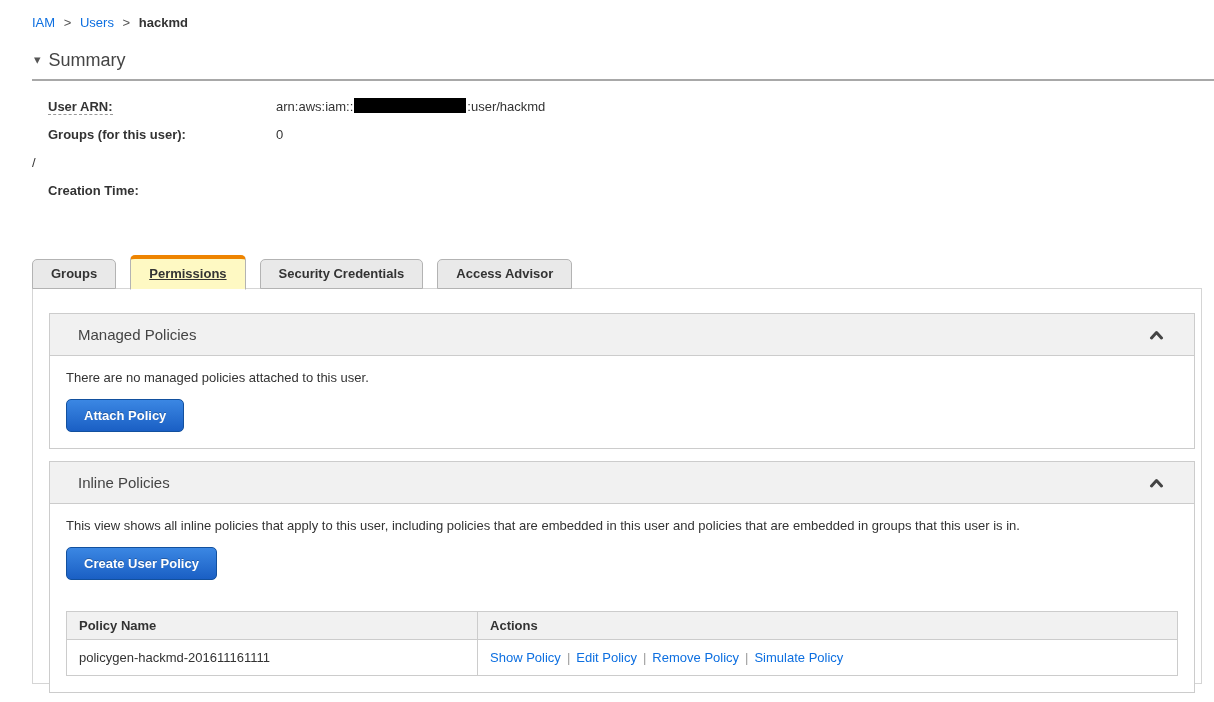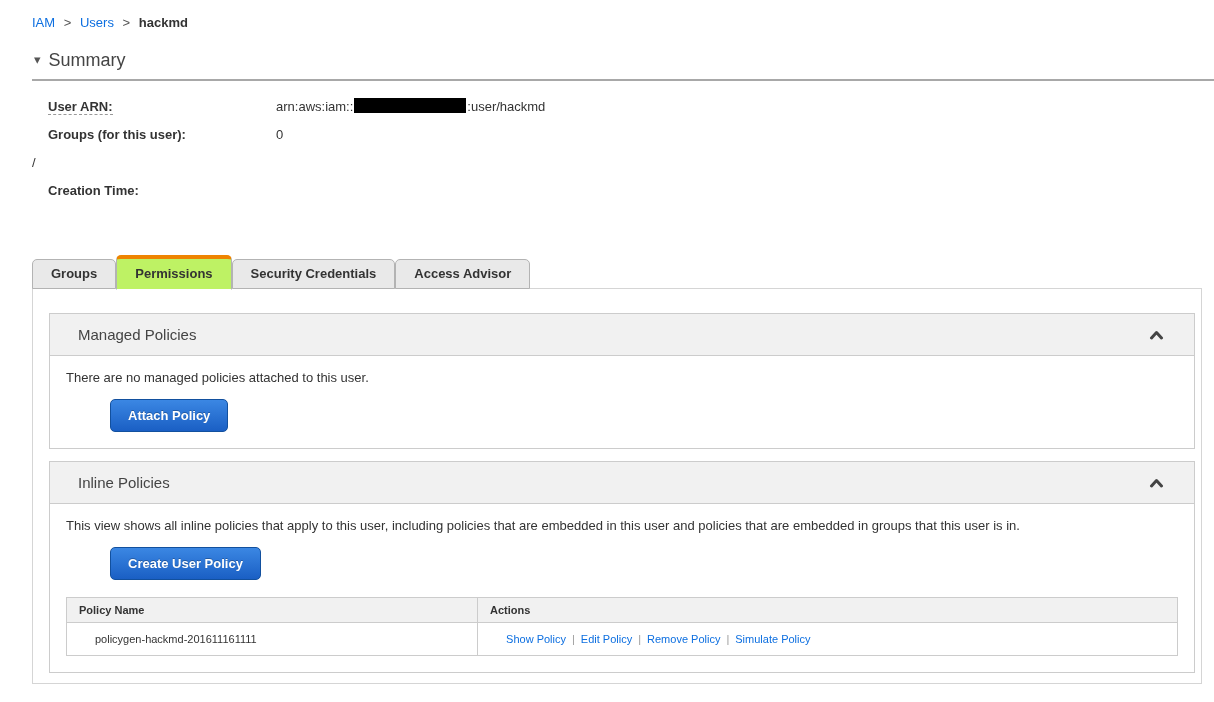--- a/index.html
+++ b/index.html
@@ -24,39 +24,40 @@
 
   
   .summary-fields { margin: 12px 0 0 32px; }
   .field-row { display: flex; line-height: 28px; }
   .field-label { width: 228px; font-weight: bold; color: #333; margin-left: 16px; }
   .field-label .dashed { border-bottom: 1px dashed #999; cursor: help; }
   .field-value { color: #333; }
   .redaction { display: inline-block; width: 112px; height: 15px; background: #000; vertical-align: -2px; margin: 0 1px; }
 
   
-  .tabs { display: flex; gap: 0; margin: 50px 0 0 32px; position: relative; z-index: 2; }
+  .tabs { display: flex; gap: 14px; margin: 50px 0 0 32px; position: relative; z-index: 2; }
   .tab {
     margin-top: 4px;
     padding: 6px 18px 7px;
     background: #e9e9e9;
     border: 1px solid #b3b3b3;
     border-radius: 5px 5px 0 0;
     font-weight: bold;
     font-size: 13px;
     color: #333;
     cursor: pointer;
   }
   .tab.active {
     margin-top: 0;
-    background: #bef264;
+    background: #fef9c3;
     border-top: 4px solid var(--accent-orange, #ee8400);
     border-bottom: 1px solid #fff;
     margin-bottom: -1px;
     padding-top: 7px;
+    text-decoration: underline;
   }
 
   
   .panel {
     margin-left: 32px;
     margin-top: -1px;
     width: 1170px;
     height: 396px;
     background: #fff;
     border: 1px solid #d5d5d5;
@@ -86,36 +87,35 @@
     font-family: "Liberation Sans", sans-serif;
     font-size: 13px;
     font-weight: bold;
     color: #fff;
     text-shadow: 0 -1px 0 rgba(0,0,0,0.25);
     background: linear-gradient(to bottom, var(--button-gradient-top, #3b87e3), var(--button-gradient-bottom, #1a5fc4));
     border: 1px solid var(--button-border, #12509e);
     border-radius: 5px;
     padding: 8px 17px;
     cursor: pointer;
-    margin-left: 44px;
-  }
-
-  
-  .policy-table { width: 100%; border-collapse: collapse; margin-top: 17px; font-size: 11px; }
+  }
+
+  
+  .policy-table { width: 100%; border-collapse: collapse; margin-top: 31px; font-size: 13px; }
   .policy-table th {
     background: var(--section-header-bg, #f1f1f1);
     border: 1px solid var(--border-gray, #ccc);
     text-align: left;
     font-weight: bold;
     color: #333;
     padding: 6px 12px;
   }
   .policy-table td {
     border: 1px solid var(--border-gray, #ccc);
-    padding: 10px 28px;
+    padding: 10px 12px;
     color: #333;
   }
   .policy-table .col-name { width: 37%; }
   .pipe { color: #9b9b9b; margin: 0 6px; }
 </style>
 </head>
 <body>
 
 <div class="breadcrumb">
   <a>IAM</a>

